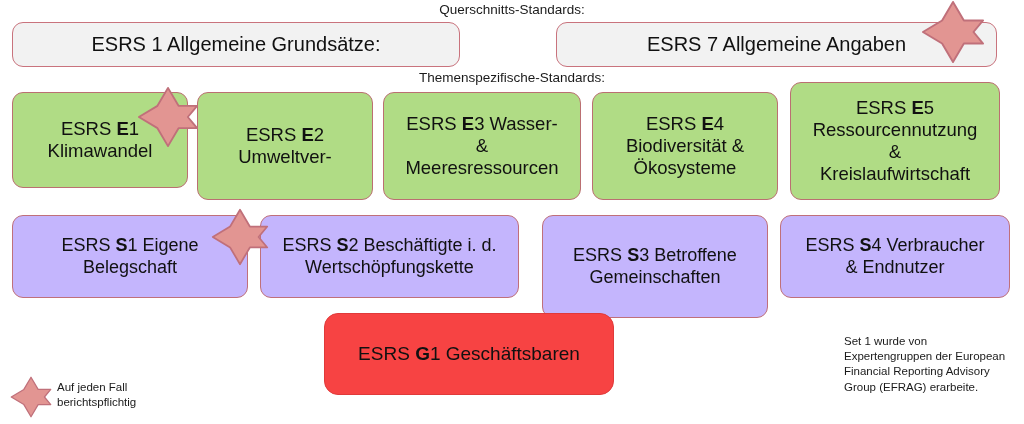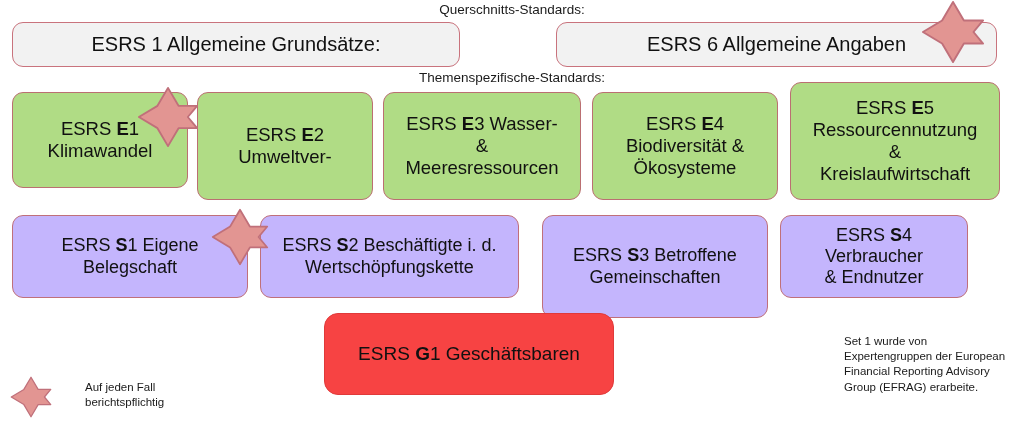--- a/index.html
+++ b/index.html
@@ -78,36 +78,35 @@
     color: #1a1a1a;
     white-space: pre-line;
   }
 
   .legend-text {
     position: absolute;
     font-size: 11.5px;
     line-height: 1.3;
     color: #1a1a1a;
     white-space: pre-line;
-    margin-left: 28px;
   }
 </style>
 </head>
 <body>
 
 <div id="canvas">
 
   <div class="section-label" style="left:424px; top:2px; width:176px;">Querschnitts-Standards:</div>
 
   <div class="box gray" style="left:12px; top:22px; width:448px; height:45px;">
     <span>ESRS 1 Allgemeine Grundsätze:</span>
   </div>
 
   <div class="box gray" style="left:556px; top:22px; width:441px; height:45px;">
-    <span>ESRS 6 Allgemeine Angaben</span>
+    <span>ESRS 7 Allgemeine Angaben</span>
   </div>
 
   <div class="star" style="left:921px; top:-1px;">
     <svg width="64" height="66" viewBox="0 0 100 100">
       <polygon points="50,3 67,32 97,32 82,50 97,68 67,68 50,97 33,68 3,50 33,32" fill="#E29592" stroke="#C0707A" stroke-width="3" stroke-linejoin="round"></polygon>
     </svg>
   </div>
 
   <div class="section-label" style="left:396px; top:70px; width:232px;">Themenspezifische-Standards:</div>
 
@@ -170,21 +169,21 @@
     </span>
   </div>
 
   <div class="box blue" style="left:542px; top:215px; width:226px; height:103px;">
     <span>
       <span>ESRS </span><b>S</b><span>3 Betroffene</span><br>
       <span>Gemeinschaften</span>
     </span>
   </div>
 
-  <div class="box blue" style="left:780px; top:215px; width:188px; height:83px;">
+  <div class="box blue" style="left:780px; top:215px; width:230px; height:83px;">
     <span>
       <span>ESRS </span><b>S</b><span>4 Verbraucher</span><br>
       <span>&amp; Endnutzer</span>
     </span>
   </div>
 
   <div class="star" style="left:211px; top:207px;">
     <svg width="58" height="60" viewBox="0 0 100 100">
       <polygon points="50,3 67,32 97,32 82,50 97,68 67,68 50,97 33,68 3,50 33,32" fill="#E29592" stroke="#C0707A" stroke-width="3" stroke-linejoin="round"></polygon>
     </svg>

